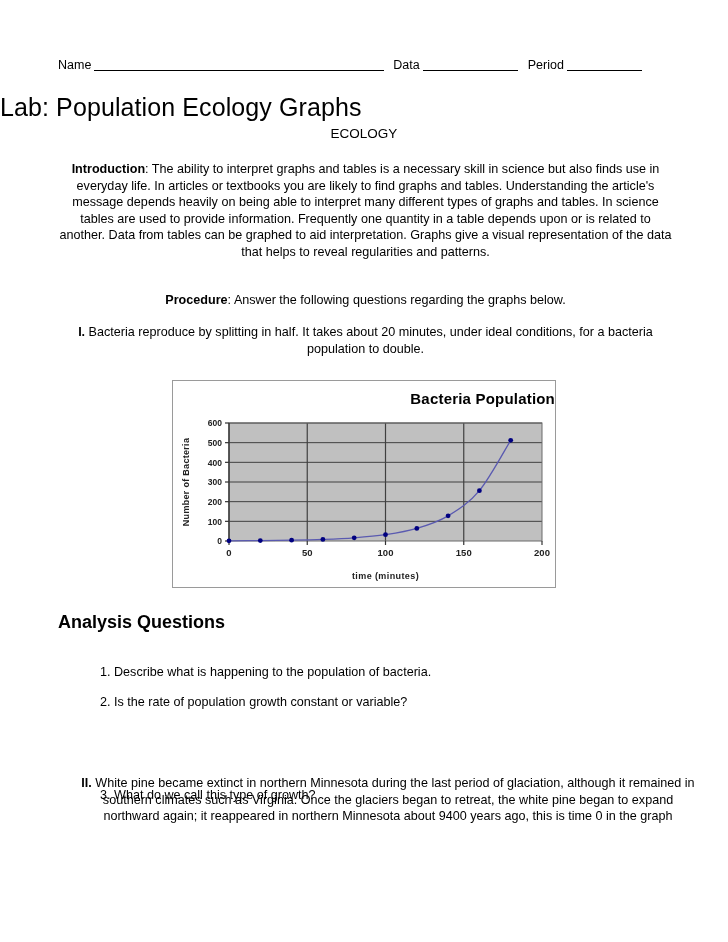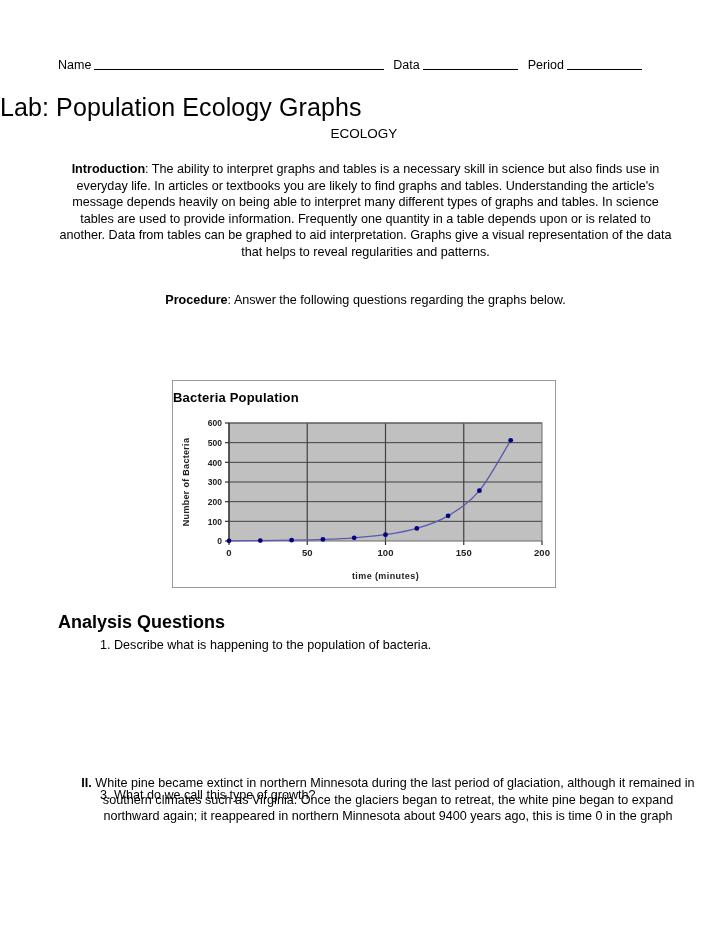--- a/index.html
+++ b/index.html
@@ -25,21 +25,21 @@
     background: #ffffff;
   }
 
   
   .header-line {
     position: absolute;
     left: 58px;
     top: 58px;
     width: 612px;
     display: flex;
-    align-items: flex-start;
+    align-items: center;
     font-size: 12.5px;
     white-space: nowrap;
   }
   .hdr-label { padding-right: 3px; }
   .hdr-rule {
     border-bottom: 1px solid #000;
     height: 11px;
     display: inline-block;
   }
   .rule-name   { width: 290px; }
@@ -91,22 +91,22 @@
     height: 208px;
     background: #ffffff;
     border: 1px solid #9a9a9a;
     box-sizing: border-box;
   }
   .chart-title {
     position: absolute;
     top: 9px;
     left: 0;
     width: 100%;
-    text-align: left;
-    font-size: 13px;
+    text-align: right;
+    font-size: 15px;
     font-weight: bold;
     letter-spacing: 0.2px;
   }
   .chart-svg {
     position: absolute;
     left: 0;
     top: 0;
   }
 
   
@@ -116,21 +116,21 @@
     top: 612px;
     font-size: 18px;
     font-weight: bold;
   }
   .question {
     position: absolute;
     left: 100px;
     font-size: 12.6px;
     line-height: 16.6px;
   }
-  #q1 { top: 637px; }
+  #q1 { top: 664px; }
   #q2 { top: 694px; }
   #q3 { top: 787px; }
 </style>
 </head>
 <body>
 
 <div class="page">
 
   <div class="header-line">
     <span class="hdr-label">Name</span>
@@ -142,20 +142,21 @@
     <span class="hdr-rule rule-period"></span>
   </div>
 
   <div class="doc-title">Lab: Population Ecology Graphs</div>
   <div class="doc-subtitle">ECOLOGY</div>
 
   <div class="para" id="intro-para"><b>Introduction</b><span>: </span><span>The ability to interpret graphs and tables is a necessary skill in science but also finds use in everyday life. In articles or textbooks you are likely to find graphs and tables. Understanding the article's message depends heavily on being able to interpret many different types of graphs and tables. In science tables are used to provide information. Frequently one quantity in a table depends upon or is related to another. Data from tables can be graphed to aid interpretation. Graphs give a visual representation of the data that helps to reveal regularities and patterns.</span></div>
 
   <div class="para" id="procedure-para"><b>Procedure</b><span>: </span><span>Answer the following questions regarding the graphs below.</span></div>
 
+  <div class="para" id="section-one"><b>I.</b><span> Bacteria reproduce by splitting in half. It takes about 20 minutes, under ideal conditions, for a bacteria population to double.</span></div>
 
   <div class="chart-box">
     <div class="chart-title">Bacteria Population</div>
     <svg class="chart-svg" id="chart-svg" width="382" height="206">
         <rect x="56" y="42" width="313" height="118" fill="#c0c0c0"></rect>
         <line x1="56" y1="140.33333333333334" x2="369" y2="140.33333333333334" stroke="#404040" stroke-width="1"></line>
         <line x1="56" y1="120.66666666666667" x2="369" y2="120.66666666666667" stroke="#404040" stroke-width="1"></line>
         <line x1="56" y1="101" x2="369" y2="101" stroke="#404040" stroke-width="1"></line>
         <line x1="56" y1="81.33333333333334" x2="369" y2="81.33333333333334" stroke="#404040" stroke-width="1"></line>
         <line x1="56" y1="61.66666666666666" x2="369" y2="61.66666666666666" stroke="#404040" stroke-width="1"></line>
@@ -200,17 +201,18 @@
         <circle cx="275.10" cy="134.83" r="2.4" fill="#000080"></circle>
         <circle cx="306.40" cy="109.65" r="2.4" fill="#000080"></circle>
         <circle cx="337.70" cy="59.31" r="2.4" fill="#000080"></circle>
         <text x="212.5" y="198" text-anchor="middle" font-family="&quot;Liberation Sans&quot;, sans-serif" font-size="9" font-weight="bold" letter-spacing="0.4" fill="#222">time (minutes)</text>
         <text x="16" y="101" text-anchor="middle" transform="rotate(-90 16 101)" font-family="&quot;Liberation Sans&quot;, sans-serif" font-size="9" font-weight="bold" letter-spacing="0.3" fill="#222">Number of Bacteria</text>
       </svg>
   </div>
 
   <div class="analysis-head">Analysis Questions</div>
   <div class="question" id="q1">1. Describe what is happening to the population of bacteria.</div>
+  <div class="question" id="q2">2. Is the rate of population growth constant or variable?</div>
   <div class="question" id="q3">3. What do we call this type of growth?</div>
 
   <div class="para" id="section-two"><b>II.</b><span> White pine became extinct in northern Minnesota during the last period of glaciation, although it remained in southern climates such as Virginia. Once the glaciers began to retreat, the white pine began to expand northward again; it reappeared in northern Minnesota about 9400 years ago, this is time 0 in the graph</span></div>
 
 </div>
 
 </body></html>

